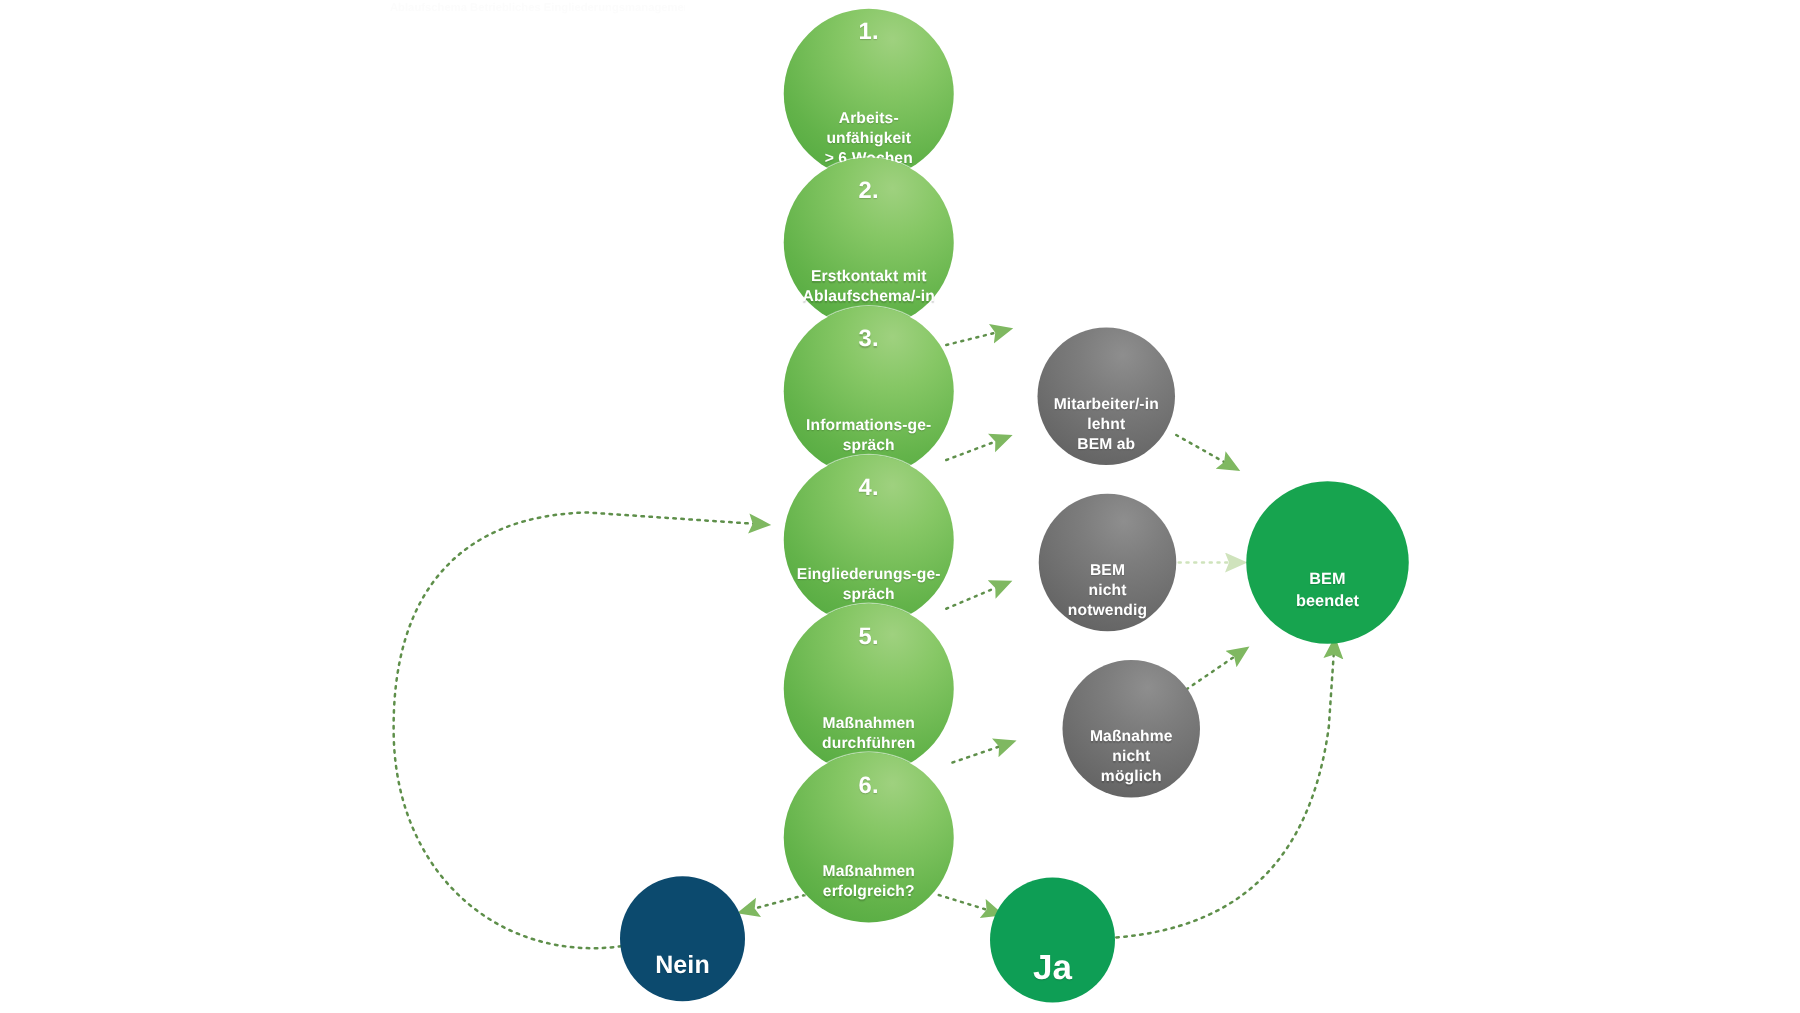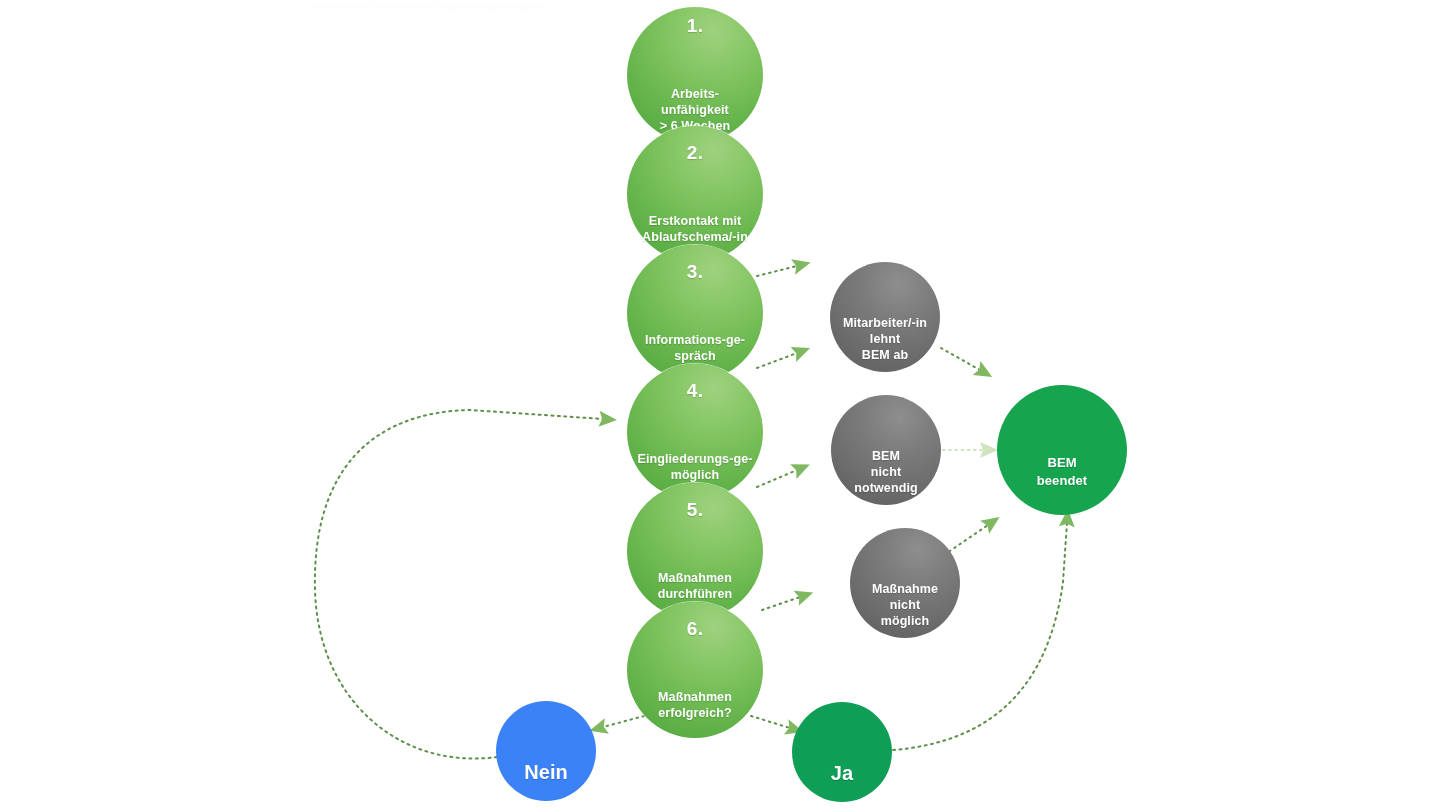--- a/index.html
+++ b/index.html
@@ -66,25 +66,25 @@
   .solid-green{
     width:130px;height:130px;
     background:#17A44F;
   }
   .solid-green .lbl{font-size:13px;line-height:1.35;}
 
   .yes{
     width:100px;height:100px;
     background:#0E9E55;
   }
-  .yes .lbl{font-size:20px;font-weight:bold;}
+  .yes .lbl{font-size:28px;font-weight:bold;}
 
   .no{
     width:100px;height:100px;
-    background:#3b82f6;
+    background:#0c4a6e;
   }
   .no .lbl{font-size:20px;font-weight:bold;}
 
   
   .ghost-caption{
     position:absolute;
     left:312px;top:1px;
     width:236px;
     font-size:9px;
     font-weight:bold;
@@ -155,21 +155,21 @@
 
   <div class="node step" style="left:627px;top:245px;">
     <div class="num">3.</div>
     <div class="lbl">Informations-ge-
 spräch</div>
   </div>
 
   <div class="node step" style="left:627px;top:364px;">
     <div class="num">4.</div>
     <div class="lbl">Eingliederungs-ge-
-möglich</div>
+spräch</div>
   </div>
 
   <div class="node step" style="left:627px;top:483px;">
     <div class="num">5.</div>
     <div class="lbl">Maßnahmen
 durchführen</div>
   </div>
 
   <div class="node step" style="left:627px;top:602px;">
     <div class="num">6.</div>

